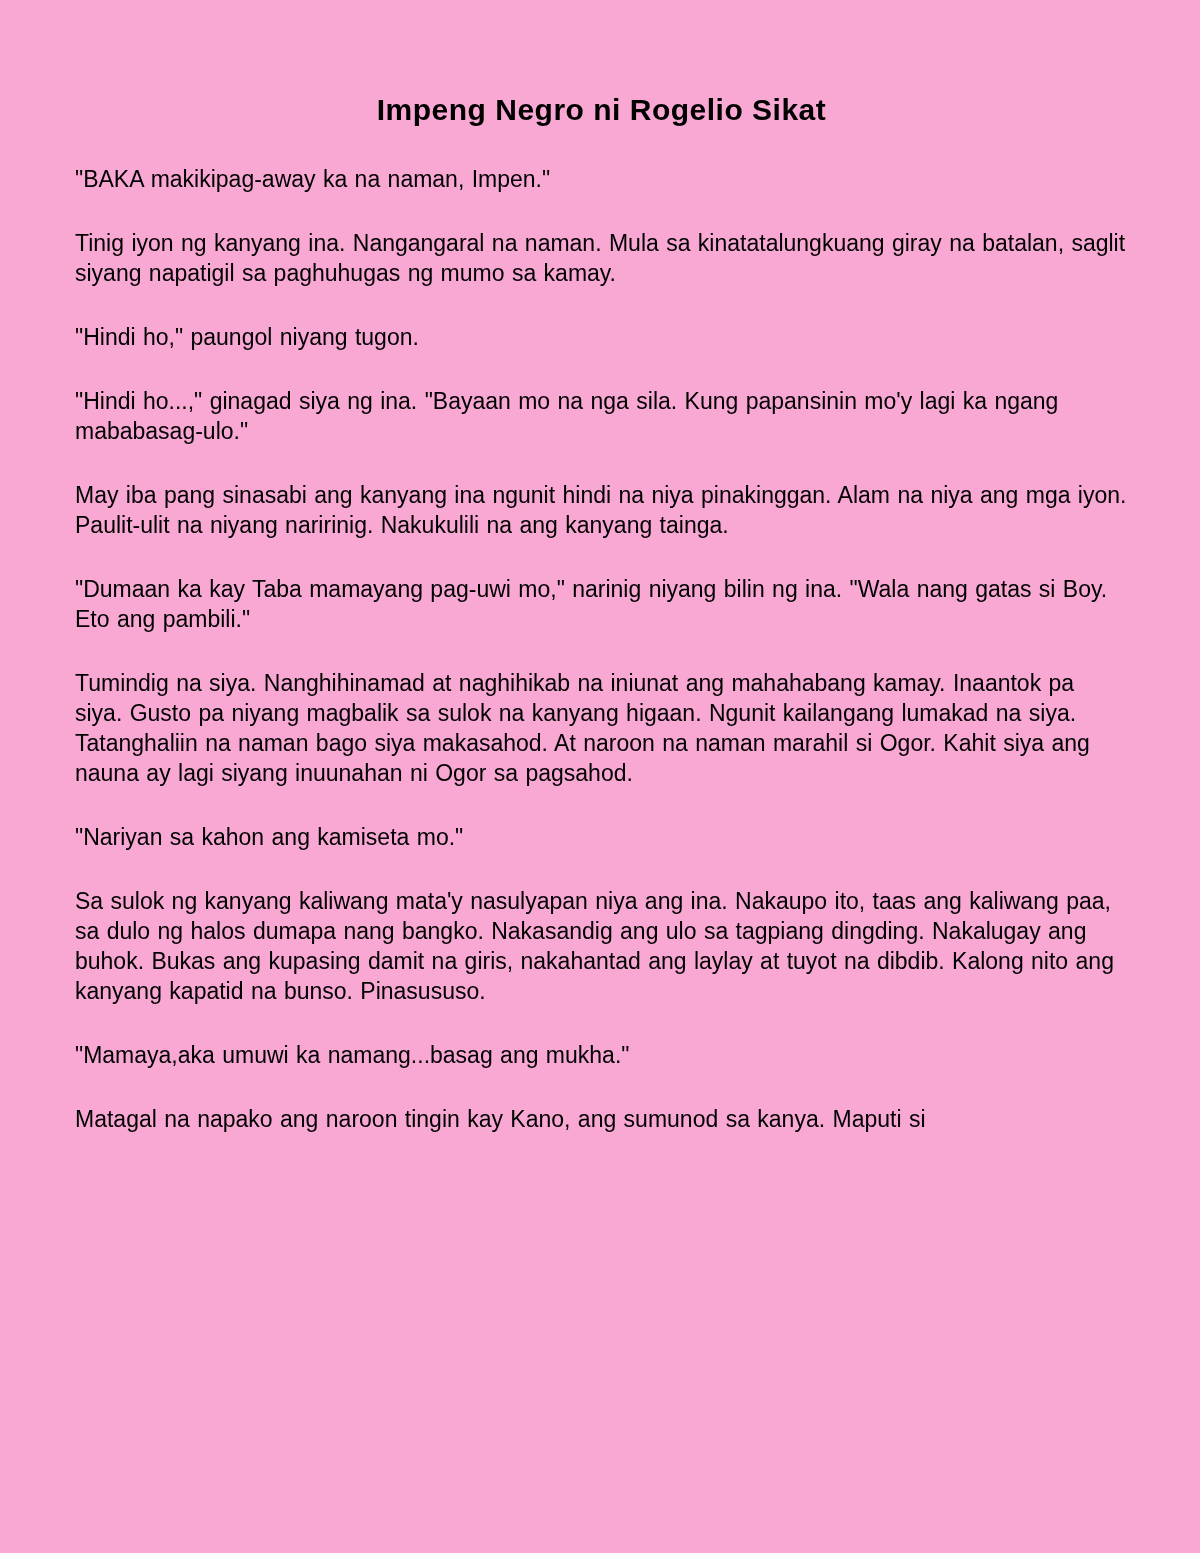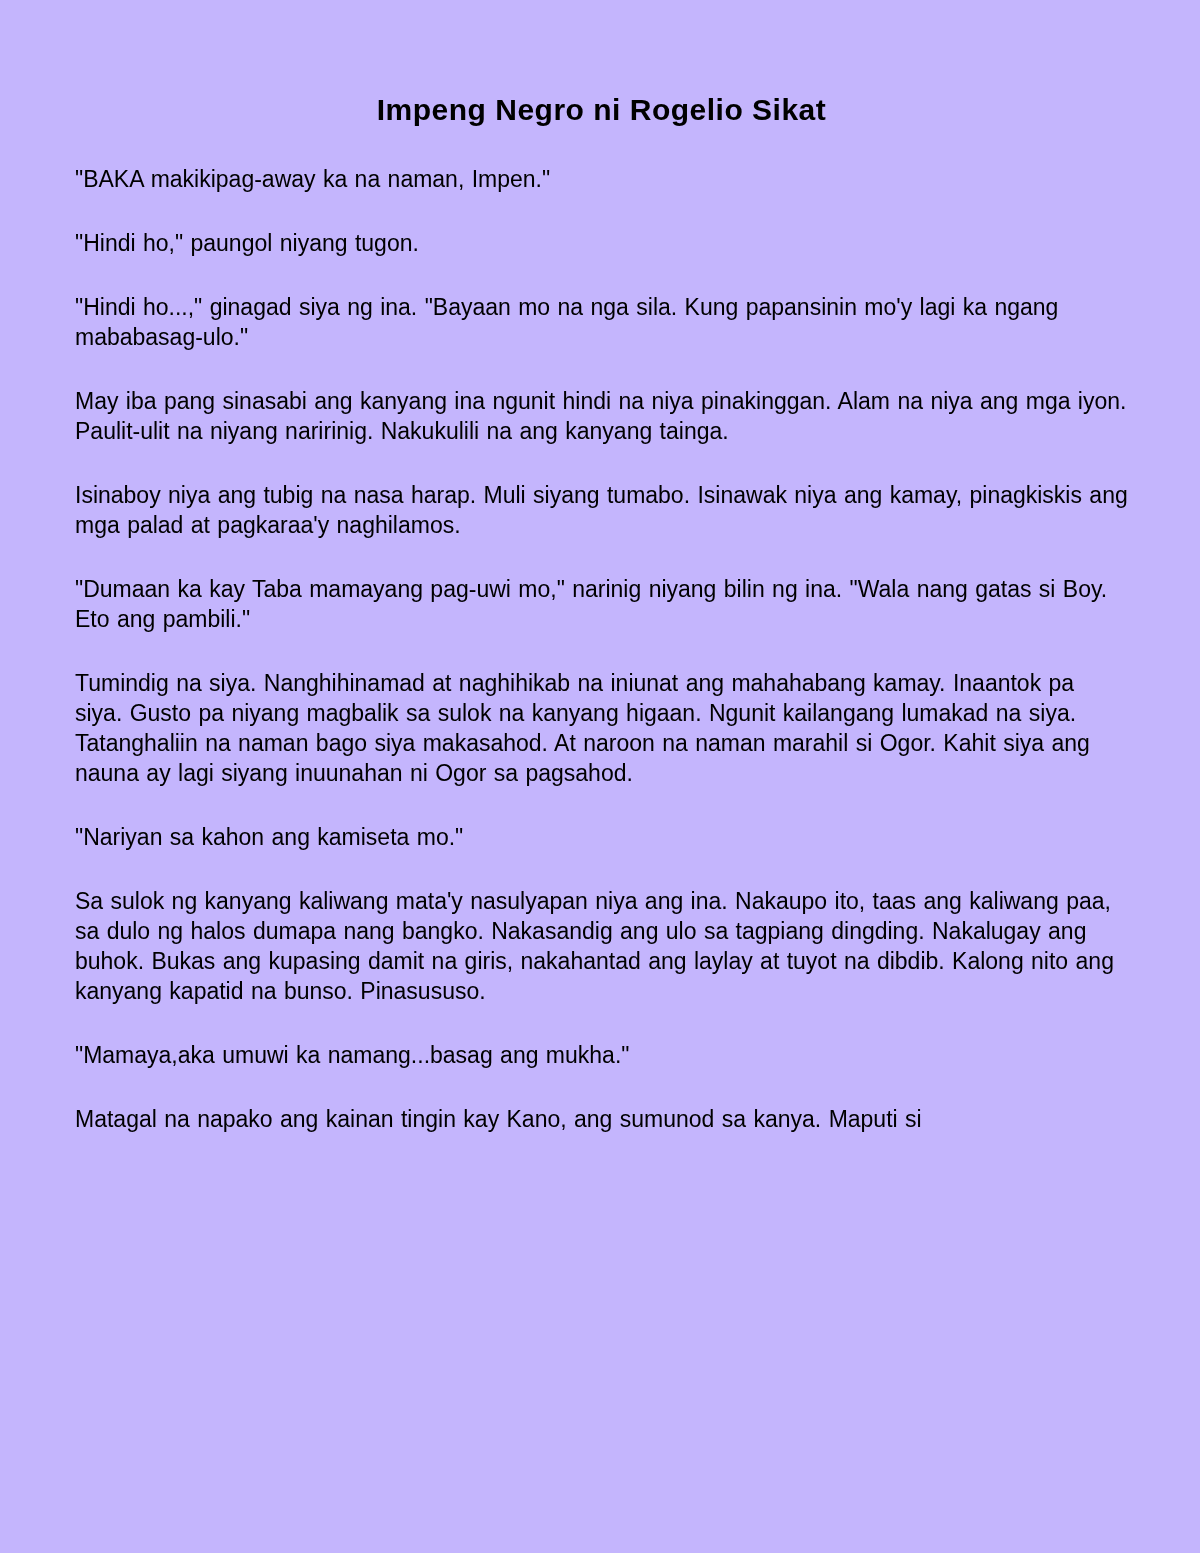--- a/index.html
+++ b/index.html
@@ -4,21 +4,21 @@
 <style>
   html, body {
     margin: 0;
     padding: 0;
     background: #ffffff;
   }
   .page {
     position: relative;
     width: 1200px;
     height: 1553px;
-    background: #c4b5fd;
+    background: #f9a8d4;
     box-sizing: border-box;
     padding: 92px 72px 0 75px;
     font-family: "Liberation Sans", sans-serif;
     color: #000000;
     overflow: hidden;
   }
   .doc-title {
     font-size: 30px;
     line-height: 36px;
     font-weight: bold;
@@ -34,23 +34,23 @@
     word-spacing: 1px;
   }
 </style>
 </head>
 <body>
 
 <div class="page">
   <h1 class="doc-title">Impeng Negro ni Rogelio Sikat</h1>
 
   <p class="doc-paragraph">"BAKA makikipag-away ka na naman, Impen."</p>
+  <p class="doc-paragraph">Tinig iyon ng kanyang ina. Nangangaral na naman. Mula sa kinatatalungkuang giray na batalan, saglit siyang napatigil sa paghuhugas ng mumo sa kamay.</p>
   <p class="doc-paragraph">"Hindi ho," paungol niyang tugon.</p>
   <p class="doc-paragraph">"Hindi ho...," ginagad siya ng ina. "Bayaan mo na nga sila. Kung papansinin mo'y lagi ka ngang mababasag-ulo."</p>
   <p class="doc-paragraph">May iba pang sinasabi ang kanyang ina ngunit hindi na niya pinakinggan. Alam na niya ang mga iyon. Paulit-ulit na niyang naririnig. Nakukulili na ang kanyang tainga.</p>
-  <p class="doc-paragraph">Isinaboy niya ang tubig na nasa harap. Muli siyang tumabo. Isinawak niya ang kamay, pinagkiskis ang mga palad at pagkaraa'y naghilamos.</p>
   <p class="doc-paragraph">"Dumaan ka kay Taba mamayang pag-uwi mo," narinig niyang bilin ng ina. "Wala nang gatas si Boy. Eto ang pambili."</p>
   <p class="doc-paragraph">Tumindig na siya. Nanghihinamad at naghihikab na iniunat ang mahahabang kamay. Inaantok pa siya. Gusto pa niyang magbalik sa sulok na kanyang higaan. Ngunit kailangang lumakad na siya. Tatanghaliin na naman bago siya makasahod. At naroon na naman marahil si Ogor. Kahit siya ang nauna ay lagi siyang inuunahan ni Ogor sa pagsahod.</p>
   <p class="doc-paragraph">"Nariyan sa kahon ang kamiseta mo."</p>
   <p class="doc-paragraph">Sa sulok ng kanyang kaliwang mata'y nasulyapan niya ang ina. Nakaupo ito, taas ang kaliwang paa, sa dulo ng halos dumapa nang bangko. Nakasandig ang ulo sa tagpiang dingding. Nakalugay ang buhok. Bukas ang kupasing damit na giris, nakahantad ang laylay at tuyot na dibdib. Kalong nito ang kanyang kapatid na bunso. Pinasususo.</p>
   <p class="doc-paragraph">"Mamaya,aka umuwi ka namang...basag ang mukha."</p>
-  <p class="doc-paragraph">Matagal na napako ang kainan tingin kay Kano, ang sumunod sa kanya. Maputi si</p>
+  <p class="doc-paragraph">Matagal na napako ang naroon tingin kay Kano, ang sumunod sa kanya. Maputi si</p>
 </div>
 
 </body></html>

